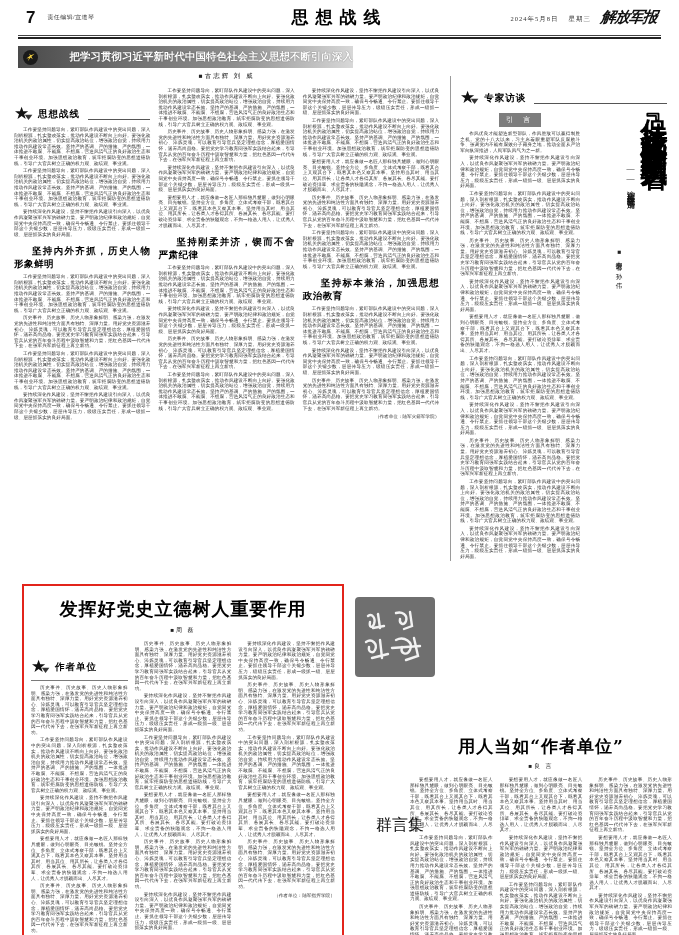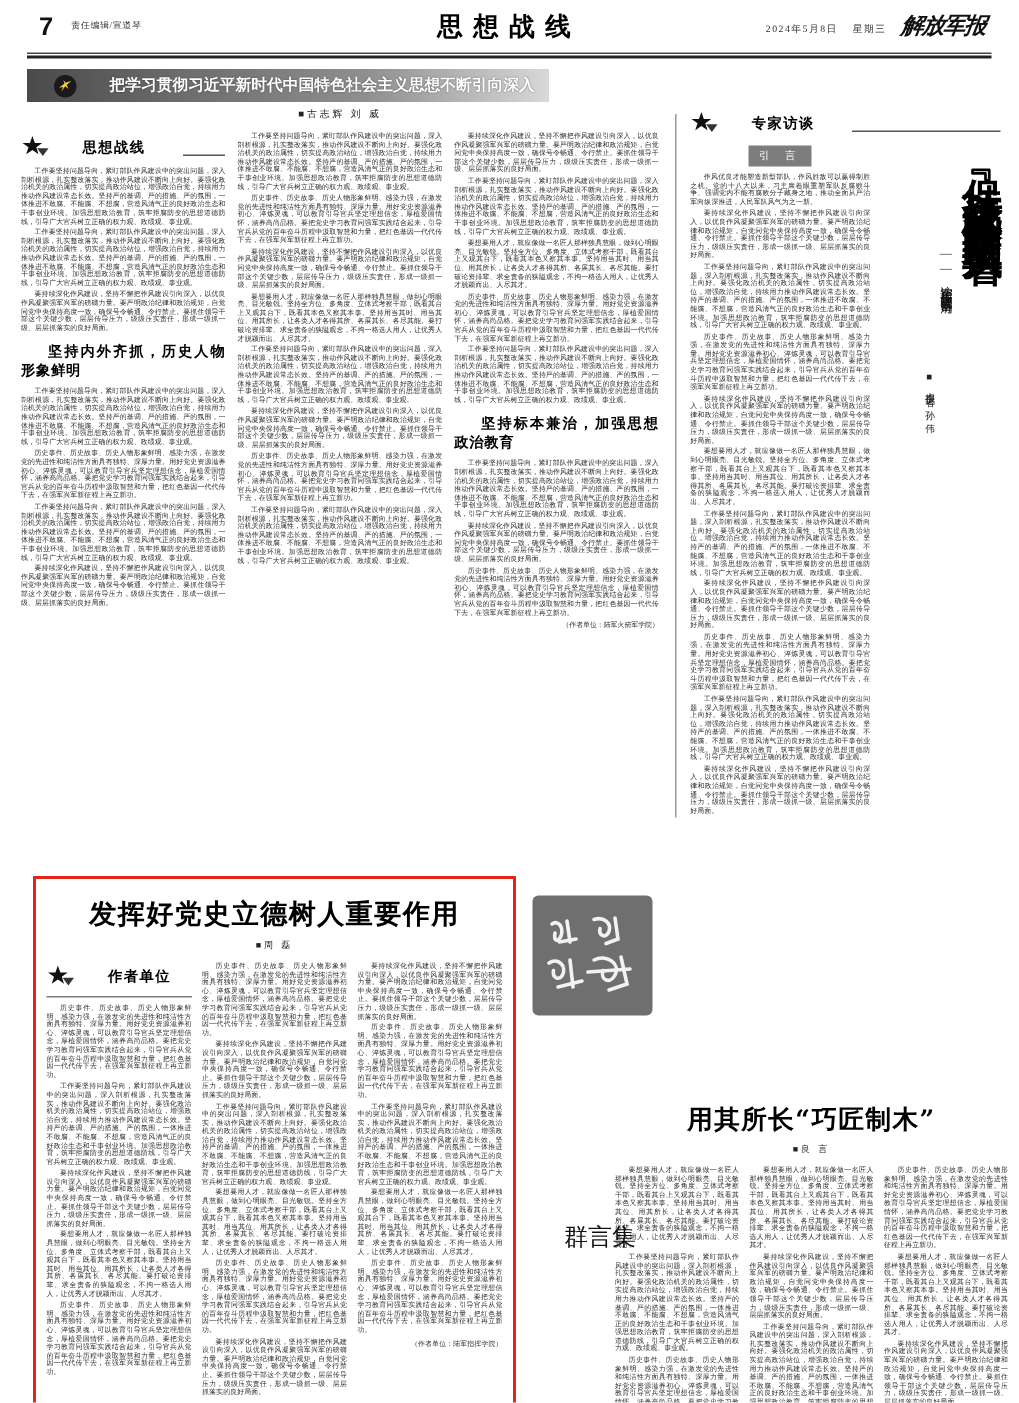--- a/index.html
+++ b/index.html
@@ -21,42 +21,42 @@
   .mast-right{margin-left:auto;display:flex;align-items:flex-end;gap:10px;}
   .issue-date{font-size:6.5px;letter-spacing:1px;color:#333;padding-bottom:3px;}
   .brand{font-family:"DejaVu Serif",serif;font-style:italic;font-weight:700;font-size:15px;letter-spacing:-1px;color:#111;transform:skewX(-8deg);}
   .mast-rule{height:1px;background:#444;margin:1px 10px 0 10px;}
   .mast-rule2{height:2px;background:#222;margin:1px 10px 0 10px;}
 
   
   .banner{
     margin:7px 10px 0 10px;height:22px;
     background:linear-gradient(90deg,#4a4a4a 0%,#6d6d6d 30%,#8f8f8f 65%,#d8d8d8 100%);
-    display:flex;align-items:center;gap:22px;padding-left:18px;width:330px;
+    display:flex;align-items:center;gap:22px;padding-left:5px;width:330px;justify-content:space-between;
   }
   .emblem{width:15px;height:15px;border-radius:50%;background:#1a1a1a;display:flex;align-items:center;justify-content:center;flex:0 0 auto;}
   .emblem svg{width:11px;height:11px;}
   .banner-text{font-family:"DejaVu Sans",sans-serif;font-size:10.5px;font-weight:700;color:#fff;letter-spacing:0;white-space:nowrap;text-shadow:0 0 1px rgba(0,0,0,.6);}
 
   
   .body-grid{display:flex;gap:0;margin-top:4px;}
   .left-block{width:440px;position:relative;padding:0 6px;}
   .vrule{width:1px;background:#9a9a9a;margin:4px 5px 0 5px;}
   .right-block{width:214px;position:relative;padding:0 4px;}
 
   
   .lead-headline{
     font-family:"DejaVu Sans",sans-serif;font-weight:700;
     font-size:32px;text-align:center;letter-spacing:2px;
     margin:18px 0 6px 0;color:#000;
   }
   .byline{text-align:center;font-size:6.5px;letter-spacing:2px;color:#222;margin-bottom:7px;}
 
   
-  .sec-tag{display:flex;align-items:center;gap:22px;margin:2px 0 4px 0;}
+  .sec-tag{display:flex;align-items:center;gap:5px;margin:18px 0 4px 0;}
   .sec-tag .star{width:19px;height:17px;flex:0 0 auto;}
   .sec-tag .label{font-family:"DejaVu Sans",sans-serif;font-weight:700;font-size:9.5px;letter-spacing:1px;color:#000;}
   .sec-tag .tail{flex:1;height:1px;background:#555;margin-left:3px;position:relative;top:5px;}
 
   
   .cols3{display:flex;gap:8px;}
   .col{flex:1;}
   .tx{
     font-size:4.6px;line-height:5.6px;color:#2a2a2a;text-align:justify;
     word-break:break-all;letter-spacing:.1px;
@@ -181,20 +181,21 @@
           </div>
         </div>
 
         <div class="col">
           <div class="tx">
             <p>工作要坚持问题导向，紧盯部队作风建设中的突出问题，深入剖析根源，扎实整改落实，推动作风建设不断向上向好。要强化政治机关的政治属性，切实提高政治站位，增强政治自觉，持续用力推动作风建设常态长效。坚持严的基调、严的措施、严的氛围，一体推进不敢腐、不能腐、不想腐，营造风清气正的良好政治生态和干事创业环境。加强思想政治教育，筑牢拒腐防变的思想道德防线，引导广大官兵树立正确的权力观、政绩观、事业观。</p>
             <p>历史事件、历史故事、历史人物形象鲜明、感染力强，在激发党的先进性和纯洁性方面具有独特、深厚力量。用好党史资源滋养初心、淬炼灵魂，可以教育引导官兵坚定理想信念，厚植爱国情怀，涵养高尚品格。要把党史学习教育同强军实践结合起来，引导官兵从党的百年奋斗历程中汲取智慧和力量，把红色基因一代代传下去，在强军兴军新征程上再立新功。</p>
             <p>要持续深化作风建设，坚持不懈把作风建设引向深入，以优良作风凝聚强军兴军的磅礴力量。要严明政治纪律和政治规矩，自觉同党中央保持高度一致，确保号令畅通、令行禁止。要抓住领导干部这个关键少数，层层传导压力，级级压实责任，形成一级抓一级、层层抓落实的良好局面。</p>
             <p>要想要用人才，就应像做一名匠人那样独具慧眼，做到心明眼亮、目光敏锐。坚持全方位、多角度、立体式考察干部，既看其台上又观其台下，既看其本色又察其本事。坚持用当其时、用当其位、用其所长，让各类人才各得其所、各展其长、各尽其能。要打破论资排辈、求全责备的狭隘观念，不拘一格选人用人，让优秀人才脱颖而出、人尽其才。</p>
           </div>
+          <div class="subhead">坚持刚柔并济，锲而不舍严肃纪律</div>
           <div class="tx">
             <p>工作要坚持问题导向，紧盯部队作风建设中的突出问题，深入剖析根源，扎实整改落实，推动作风建设不断向上向好。要强化政治机关的政治属性，切实提高政治站位，增强政治自觉，持续用力推动作风建设常态长效。坚持严的基调、严的措施、严的氛围，一体推进不敢腐、不能腐、不想腐，营造风清气正的良好政治生态和干事创业环境。加强思想政治教育，筑牢拒腐防变的思想道德防线，引导广大官兵树立正确的权力观、政绩观、事业观。</p>
             <p>要持续深化作风建设，坚持不懈把作风建设引向深入，以优良作风凝聚强军兴军的磅礴力量。要严明政治纪律和政治规矩，自觉同党中央保持高度一致，确保号令畅通、令行禁止。要抓住领导干部这个关键少数，层层传导压力，级级压实责任，形成一级抓一级、层层抓落实的良好局面。</p>
             <p>历史事件、历史故事、历史人物形象鲜明、感染力强，在激发党的先进性和纯洁性方面具有独特、深厚力量。用好党史资源滋养初心、淬炼灵魂，可以教育引导官兵坚定理想信念，厚植爱国情怀，涵养高尚品格。要把党史学习教育同强军实践结合起来，引导官兵从党的百年奋斗历程中汲取智慧和力量，把红色基因一代代传下去，在强军兴军新征程上再立新功。</p>
             <p>工作要坚持问题导向，紧盯部队作风建设中的突出问题，深入剖析根源，扎实整改落实，推动作风建设不断向上向好。要强化政治机关的政治属性，切实提高政治站位，增强政治自觉，持续用力推动作风建设常态长效。坚持严的基调、严的措施、严的氛围，一体推进不敢腐、不能腐、不想腐，营造风清气正的良好政治生态和干事创业环境。加强思想政治教育，筑牢拒腐防变的思想道德防线，引导广大官兵树立正确的权力观、政绩观、事业观。</p>
           </div>
         </div>
 
         <div class="col">
           <div class="tx">
@@ -314,21 +315,21 @@
         <path d="M20 38 L22 56"></path>
         <path d="M12 56 L28 52"></path>
         <path d="M36 38 C44 34,54 40,50 48 C47 54,40 52,42 45"></path>
         <path d="M54 36 L58 54 L46 58"></path>
         <path d="M32 46 L60 44"></path>
       </g>
     </svg>
   </div>
 
   <div class="br-article">
-    <div class="br-title">用其所长“巧匠制木”</div>
+    <div class="br-title">用人当如“作者单位”</div>
     <div class="br-byline">■良  言</div>
     <div class="br-cols">
       <div class="col tx">
         <p>要想要用人才，就应像做一名匠人那样独具慧眼，做到心明眼亮、目光敏锐。坚持全方位、多角度、立体式考察干部，既看其台上又观其台下，既看其本色又察其本事。坚持用当其时、用当其位、用其所长，让各类人才各得其所、各展其长、各尽其能。要打破论资排辈、求全责备的狭隘观念，不拘一格选人用人，让优秀人才脱颖而出、人尽其才。</p>
         <p>工作要坚持问题导向，紧盯部队作风建设中的突出问题，深入剖析根源，扎实整改落实，推动作风建设不断向上向好。要强化政治机关的政治属性，切实提高政治站位，增强政治自觉，持续用力推动作风建设常态长效。坚持严的基调、严的措施、严的氛围，一体推进不敢腐、不能腐、不想腐，营造风清气正的良好政治生态和干事创业环境。加强思想政治教育，筑牢拒腐防变的思想道德防线，引导广大官兵树立正确的权力观、政绩观、事业观。</p>
         <p>历史事件、历史故事、历史人物形象鲜明、感染力强，在激发党的先进性和纯洁性方面具有独特、深厚力量。用好党史资源滋养初心、淬炼灵魂，可以教育引导官兵坚定理想信念，厚植爱国情怀，涵养高尚品格。要把党史学习教育同强军实践结合起来，引导官兵从党的百年奋斗历程中汲取智慧和力量，把红色基因一代代传下去，在强军兴军新征程上再立新功。</p>
 
       </div>
       <div class="col tx">
         <p>要想要用人才，就应像做一名匠人那样独具慧眼，做到心明眼亮、目光敏锐。坚持全方位、多角度、立体式考察干部，既看其台上又观其台下，既看其本色又察其本事。坚持用当其时、用当其位、用其所长，让各类人才各得其所、各展其长、各尽其能。要打破论资排辈、求全责备的狭隘观念，不拘一格选人用人，让优秀人才脱颖而出、人尽其才。</p>

